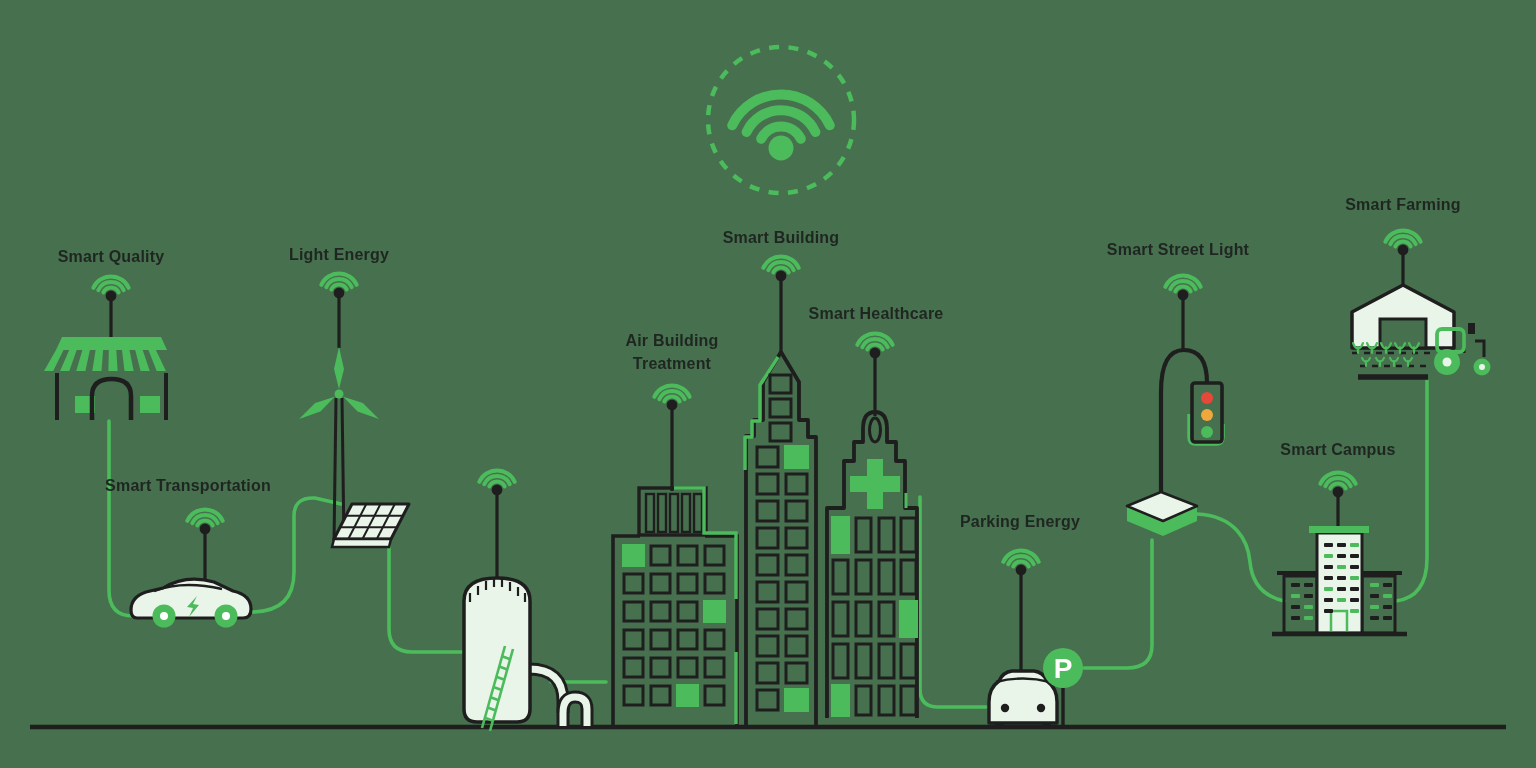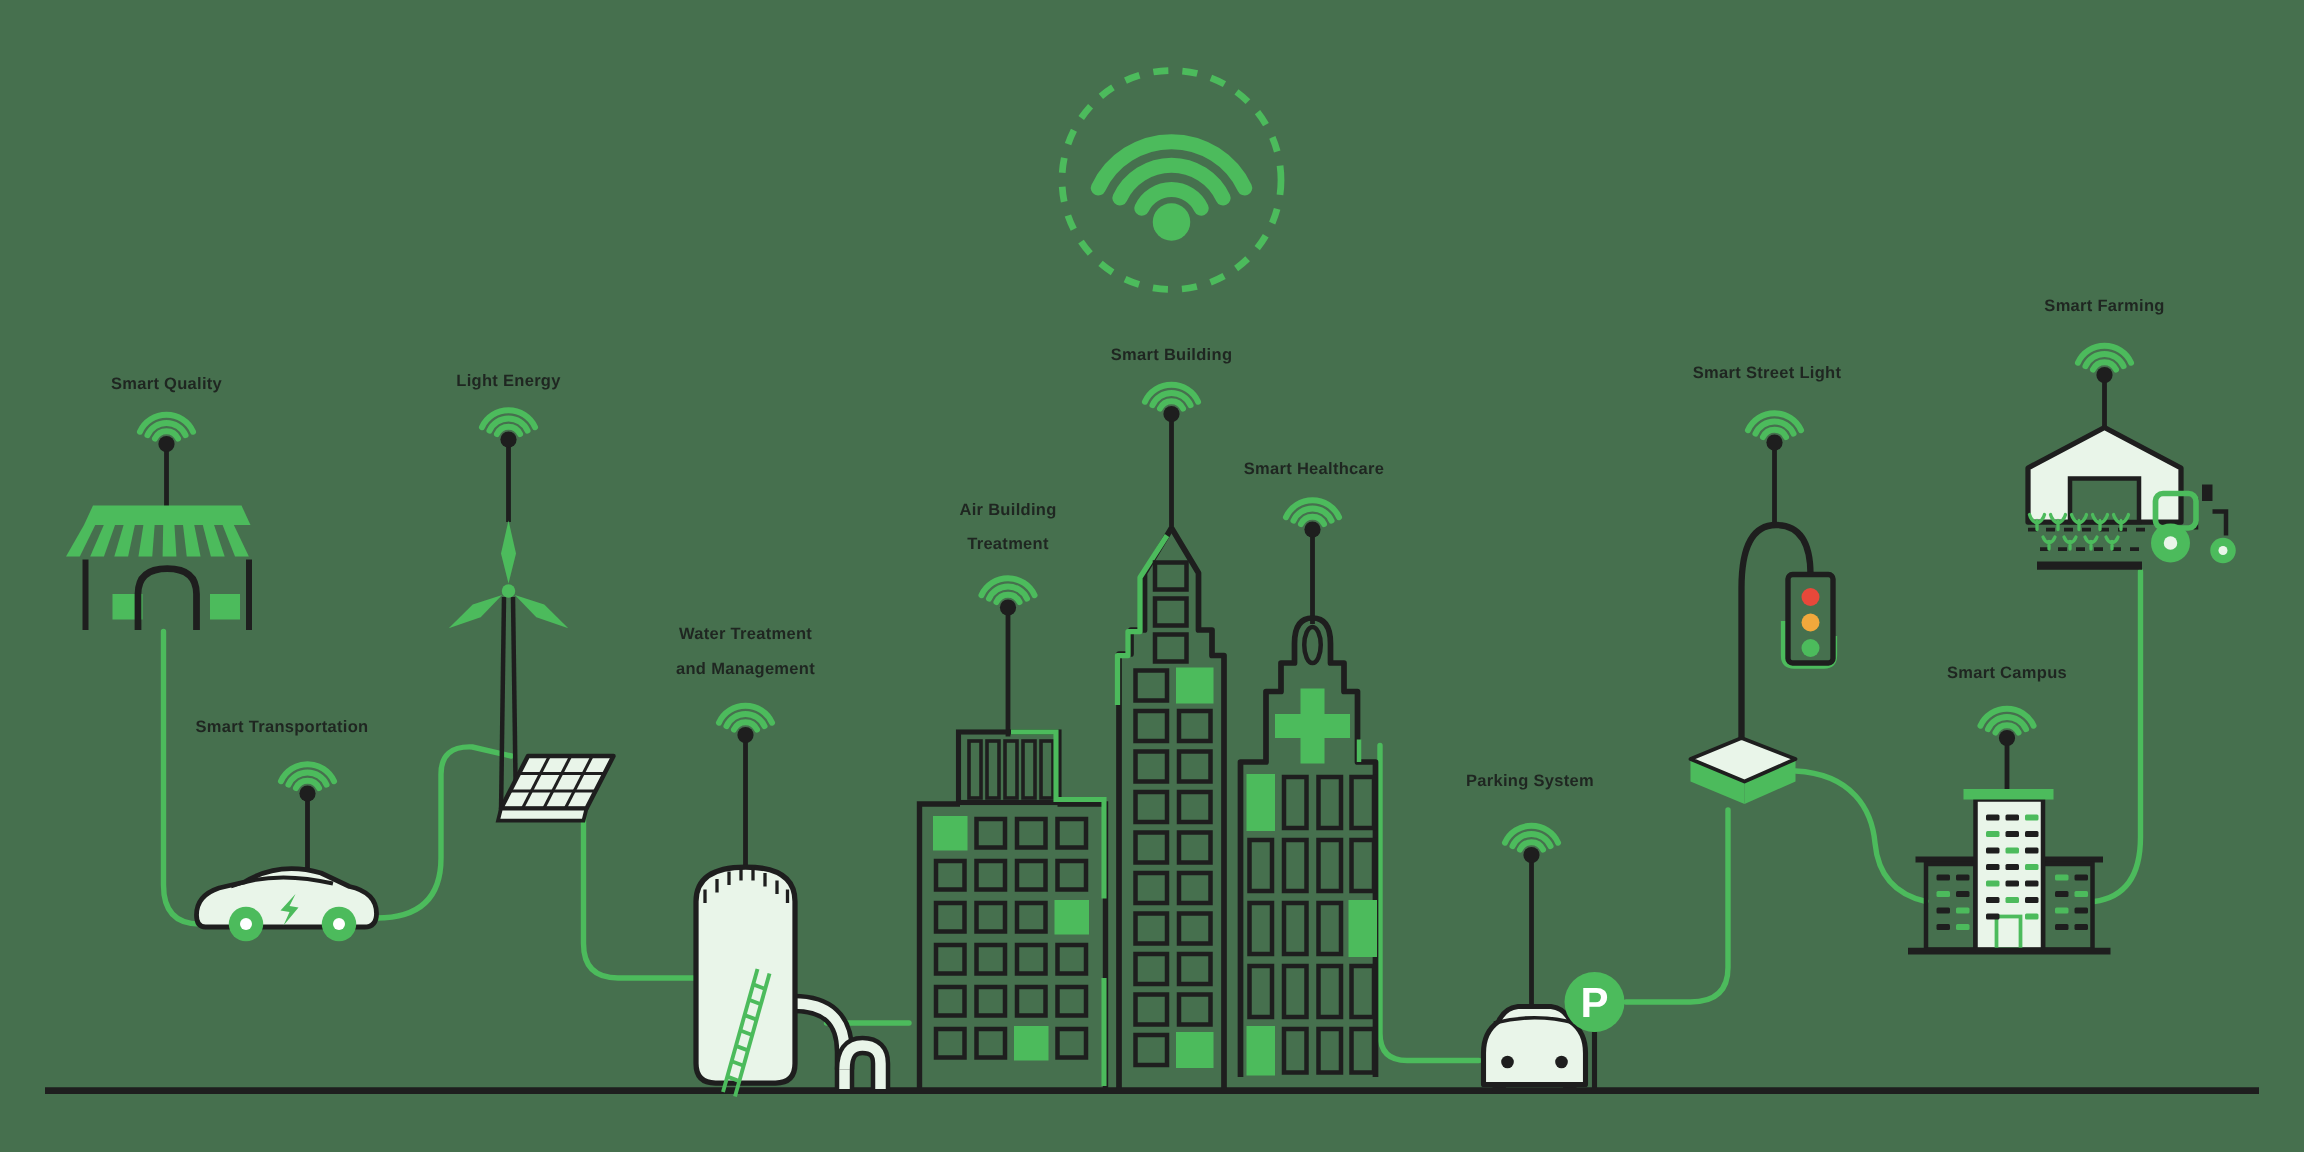--- a/index.html
+++ b/index.html
@@ -8,21 +8,21 @@
     width:1536px;height:768px;
     background:#46704E;
     overflow:hidden;
     font-family:"Liberation Sans",sans-serif;
   }
   .canvas svg{position:absolute;left:0;top:0;}
   .label{
     position:absolute;
     transform:translateX(-50%);
     font-weight:bold;
-    font-size:11px;
+    font-size:16px;
     line-height:23px;
     color:#1F2621;
     white-space:nowrap;
     text-align:center;
     letter-spacing:.2px;
   }
   .label span{display:block;}
 </style>
 </head>
 <body>
@@ -405,27 +405,23 @@
       <circle cx="1447" cy="362" r="4.5" fill="#E9F5E9"></circle>
       <circle cx="1482" cy="367" r="8.5" fill="#4CBB5C"></circle>
       <circle cx="1482" cy="367" r="3" fill="#E9F5E9"></circle>
     </g>
   </g>
 </svg>
 
 <div class="label" style="left:111px;top:245px">Smart Quality</div>
 <div class="label" style="left:188px;top:474px">Smart Transportation</div>
 <div class="label" style="left:339px;top:243px">Light Energy</div>
-<div class="label" style="left:497px;top:412px">
-  <span>Water Treatment</span>
-  <span>and Management</span>
-</div>
 <div class="label" style="left:672px;top:329px">
   <span>Air Building</span>
   <span>Treatment</span>
 </div>
 <div class="label" style="left:781px;top:226px">Smart Building</div>
 <div class="label" style="left:876px;top:302px">Smart Healthcare</div>
-<div class="label" style="left:1020px;top:510px">Parking System</div>
+<div class="label" style="left:1020px;top:510px">Parking Energy</div>
 <div class="label" style="left:1178px;top:238px">Smart Street Light</div>
 <div class="label" style="left:1338px;top:438px">Smart Campus</div>
 <div class="label" style="left:1403px;top:193px">Smart Farming</div>
 </div>
 
 </body></html>

